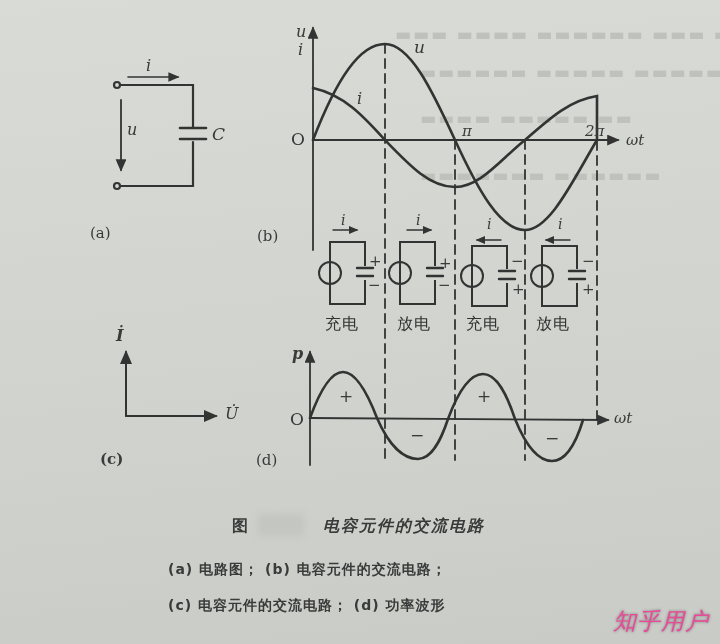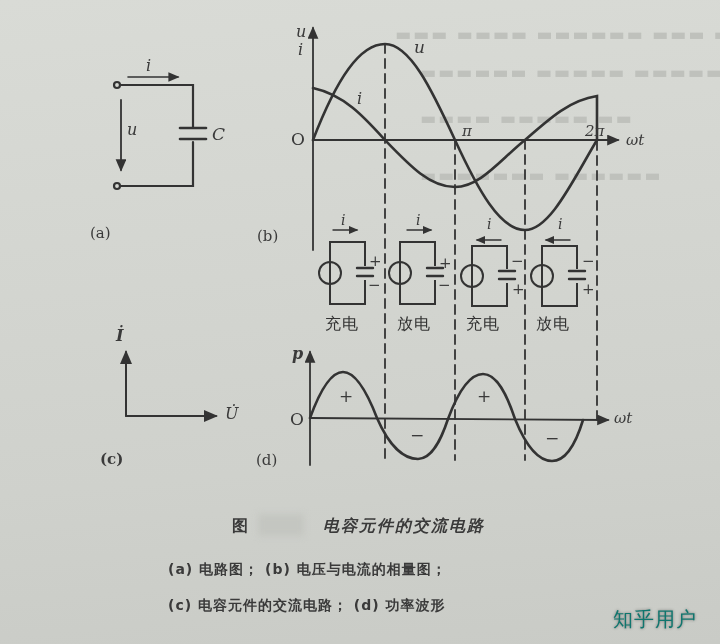--- a/index.html
+++ b/index.html
@@ -13,21 +13,21 @@
     position:absolute; color:#bfc1bc; font-family:"DejaVu Sans", sans-serif;
     font-size:17px; letter-spacing:2px; white-space:nowrap; filter:blur(0.6px);
   }
   svg.fig { position:absolute; left:0; top:0; }
   .lbl { position:absolute; white-space:nowrap; }
   .panel { font-family:"DejaVu Serif", serif; font-size:16px; color:#3a3a3a; }
   .cap-title { font-family:"DejaVu Sans", sans-serif; font-weight:bold; font-size:16px; color:#3a3a3a; letter-spacing:2px; }
   .cap-line { font-family:"DejaVu Sans", sans-serif; font-weight:bold; font-size:14px; color:#3a3a3a; letter-spacing:1px; }
   .cn { font-family:"DejaVu Sans", sans-serif; font-size:16px; color:#333; letter-spacing:1px; }
   .blur-box { position:absolute; background:#c4c6c1; filter:blur(3px); }
-  .watermark { position:absolute; font-family:"DejaVu Sans", sans-serif; font-size:20px; color:#0f766e; text-shadow:0 0 3px rgba(0,0,0,0.45); letter-spacing:1px; }
+  .watermark { position:absolute; font-family:"DejaVu Sans", sans-serif; font-size:23px; color:#ec4899; text-shadow:0 0 3px rgba(0,0,0,0.45); letter-spacing:1px;font-style:italic; }
 </style>
 </head>
 <body>
 
 <div class="bleed" style="left:395px; top:24px;">▬▬▬ ▬▬▬▬ ▬▬▬▬▬▬ ▬▬▬ ▬▬▬▬</div>
 <div class="bleed" style="left:420px; top:62px;">▬▬▬▬▬▬ ▬▬▬▬▬ ▬▬▬▬▬ ▬▬</div>
 <div class="bleed" style="left:420px; top:108px;">▬▬▬▬ ▬▬▬▬▬ ▬▬</div>
 <div class="bleed" style="left:420px; top:165px;">▬▬▬▬▬▬▬ ▬▬▬▬▬▬</div>
 
 <svg class="fig" width="720" height="644" viewBox="0 0 720 644">
@@ -167,16 +167,16 @@
 <div class="lbl panel" style="left:614px; top:409px; font-style:italic; font-size:15px;">ωt</div>
 <div class="lbl panel" style="left:256px; top:451px; font-size:15px;">(d)</div>
 <div class="lbl panel" style="left:339px; top:386px; font-size:17px;">+</div>
 <div class="lbl panel" style="left:410px; top:425px; font-size:17px;">−</div>
 <div class="lbl panel" style="left:477px; top:386px; font-size:17px;">+</div>
 <div class="lbl panel" style="left:545px; top:428px; font-size:17px;">−</div>
 
 <div class="lbl cap-title" style="left:232px; top:516px;">图</div>
 <div class="blur-box" style="left:258px; top:514px; width:46px; height:22px;"></div>
 <div class="lbl cap-title" style="left:323px; top:516px;font-style:italic;">电容元件的交流电路</div>
-<div class="lbl cap-line" style="left:168px; top:561px;">(a) 电路图；  (b) 电压与电流的相量图；</div>
+<div class="lbl cap-line" style="left:168px; top:561px;">(a) 电路图；  (b) 电容元件的交流电路；</div>
 <div class="lbl cap-line" style="left:168px; top:597px;">(c) 电容元件的交流电路；  (d) 功率波形</div>
 
 <div class="watermark" style="left:613px; top:606px;">知乎用户</div>
 
 </body></html>

